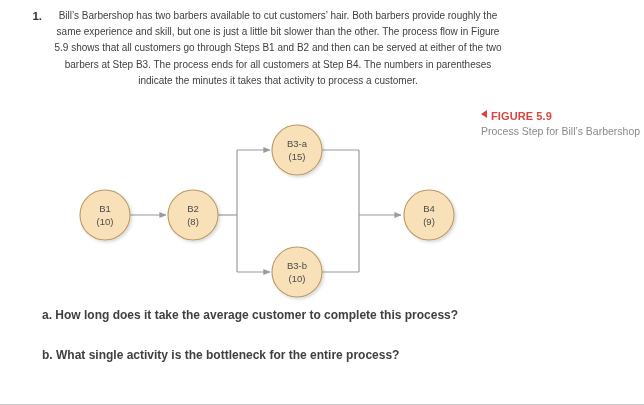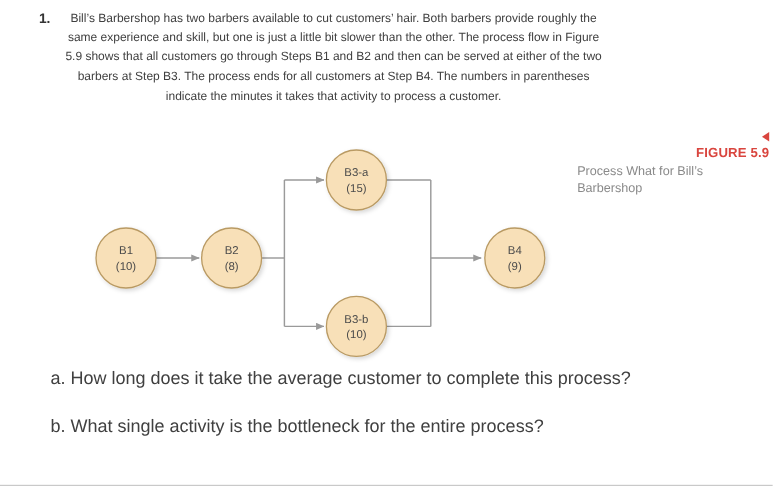--- a/index.html
+++ b/index.html
@@ -53,23 +53,22 @@
 
   
   .figcap {
     position: absolute;
     left: 481px;
     top: 110px;
     width: 160px;
   }
   .figcap-title-row {
     display: flex;
-    align-items: flex-end;
+    align-items: flex-start;
     gap: 4px;
-    flex-direction: column;
   }
   .tri-left {
     width: 0;
     height: 0;
     border-top: 4.5px solid transparent;
     border-bottom: 4.5px solid transparent;
     border-right: 6.5px solid #d9453e;
     flex: 0 0 auto;
   }
   .figcap-title {
@@ -100,45 +99,46 @@
     font-family: "Liberation Sans", sans-serif;
     font-size: 9.5px;
     fill: #4b4b4b;
     text-anchor: middle;
   }
 
   
   .subq {
     position: absolute;
     left: 42px;
-    font-size: 15px;
+    font-size: 12px;
     line-height: 15px;
     color: #404040;
     white-space: nowrap;
+    font-weight: bold;
   }
   #subq-a { top: 308px; }
   #subq-b { top: 348px; }
   #subq-c { top: 370px; }
 </style>
 </head>
 <body>
 
 <div class="page">
 
   <div class="qblock">
     <div class="qnum">1.</div>
     <div class="qtext">Bill’s Barbershop has two barbers available to cut customers’ hair. Both barbers provide roughly the same experience and skill, but one is just a little bit slower than the other. The process flow in Figure 5.9 shows that all customers go through Steps B1 and B2 and then can be served at either of the two barbers at Step B3. The process ends for all customers at Step B4. The numbers in parentheses indicate the minutes it takes that activity to process a customer.</div>
   </div>
 
   <div class="figcap">
     <div class="figcap-title-row">
       <span class="tri-left"></span>
       <span class="figcap-title">FIGURE 5.9</span>
     </div>
-    <div class="figcap-sub">Process What for Bill’s Barbershop</div>
+    <div class="figcap-sub">Process Step for Bill’s Barbershop</div>
   </div>
 
   <div class="diagram">
     <svg width="500" height="200" viewBox="0 0 500 200" xmlns="http://www.w3.org/2000/svg">
       <defs>
         <marker id="arrowhead" markerWidth="7" markerHeight="6" refX="6.6" refY="3" orient="auto" markerUnits="userSpaceOnUse">
           <path d="M0,0 L7,3 L0,6 z" fill="#9a9a9a"></path>
         </marker>
         <filter id="nshadow" x="-40%" y="-40%" width="200%" height="200%">
           <feDropShadow dx="1.6" dy="1.6" stdDeviation="1.6" flood-color="#000000" flood-opacity="0.16"></feDropShadow>

